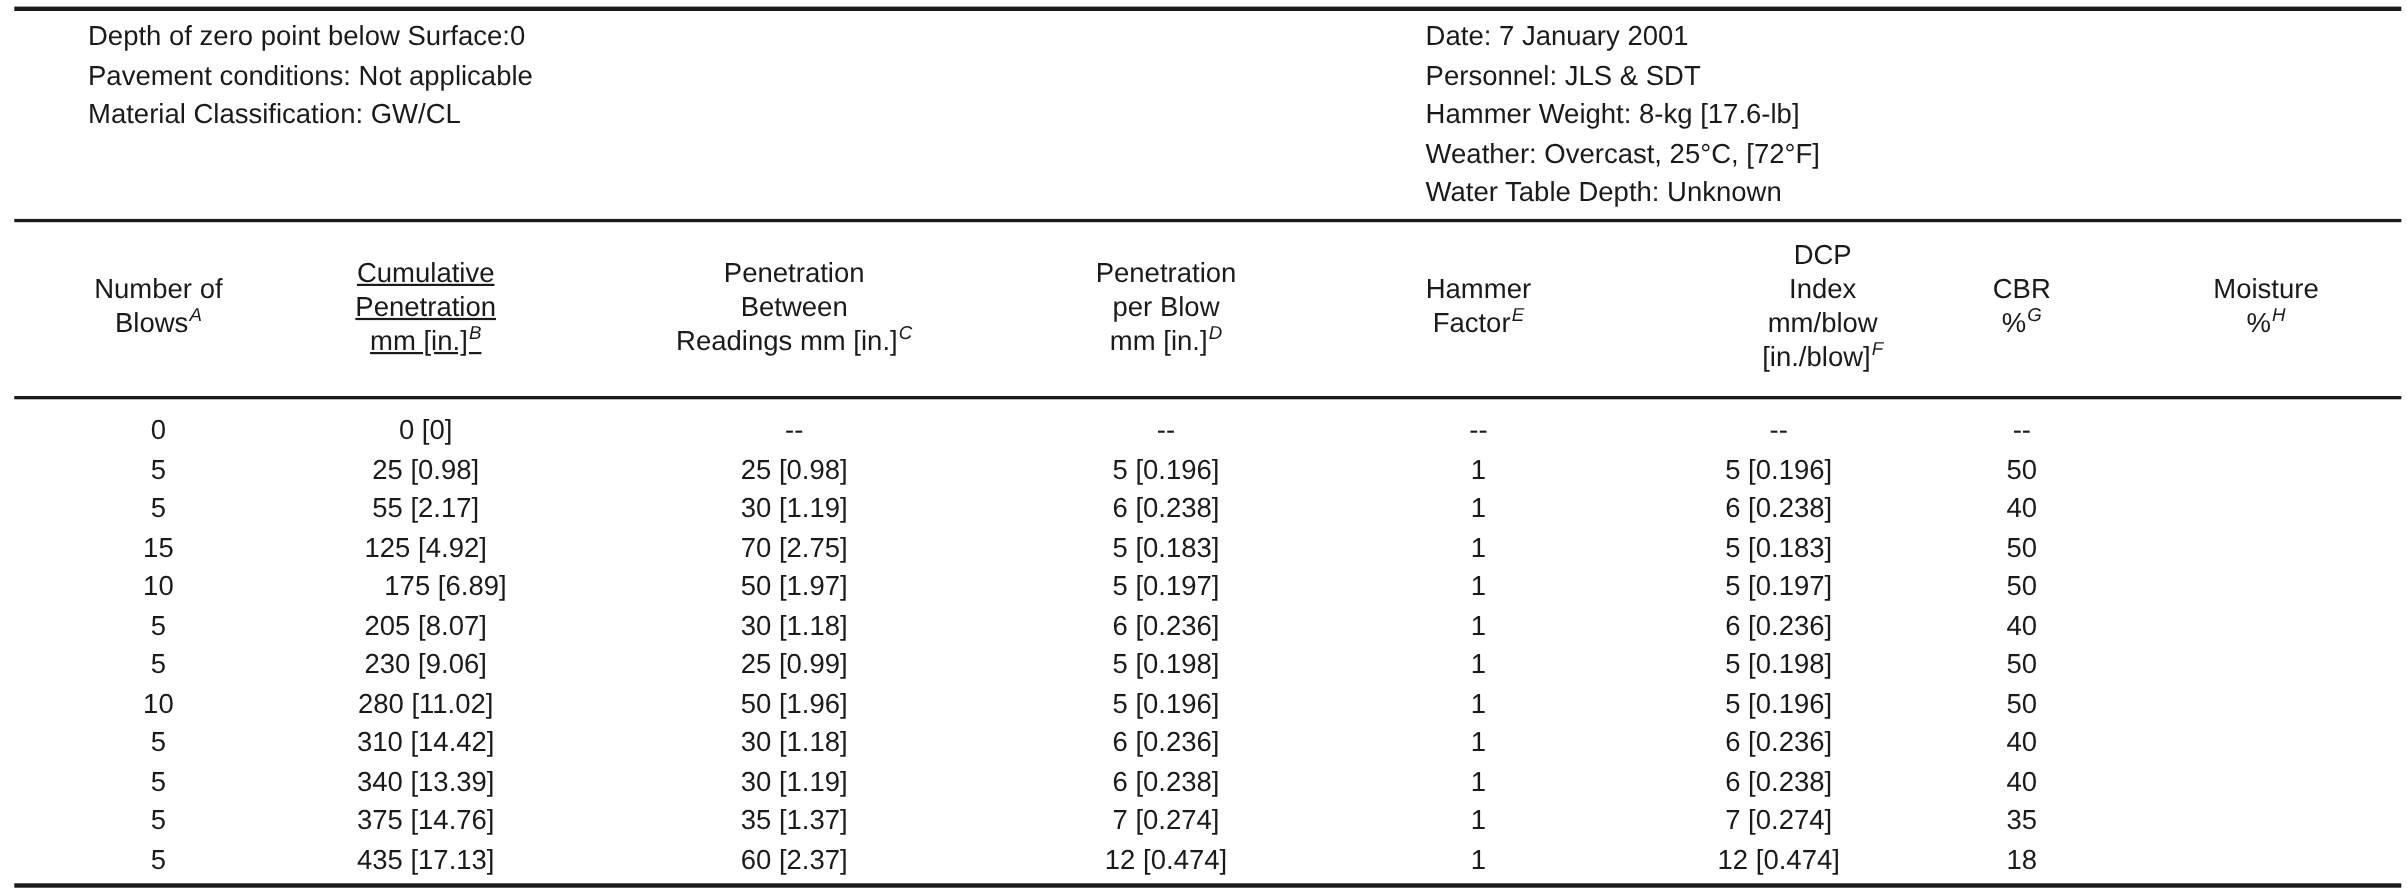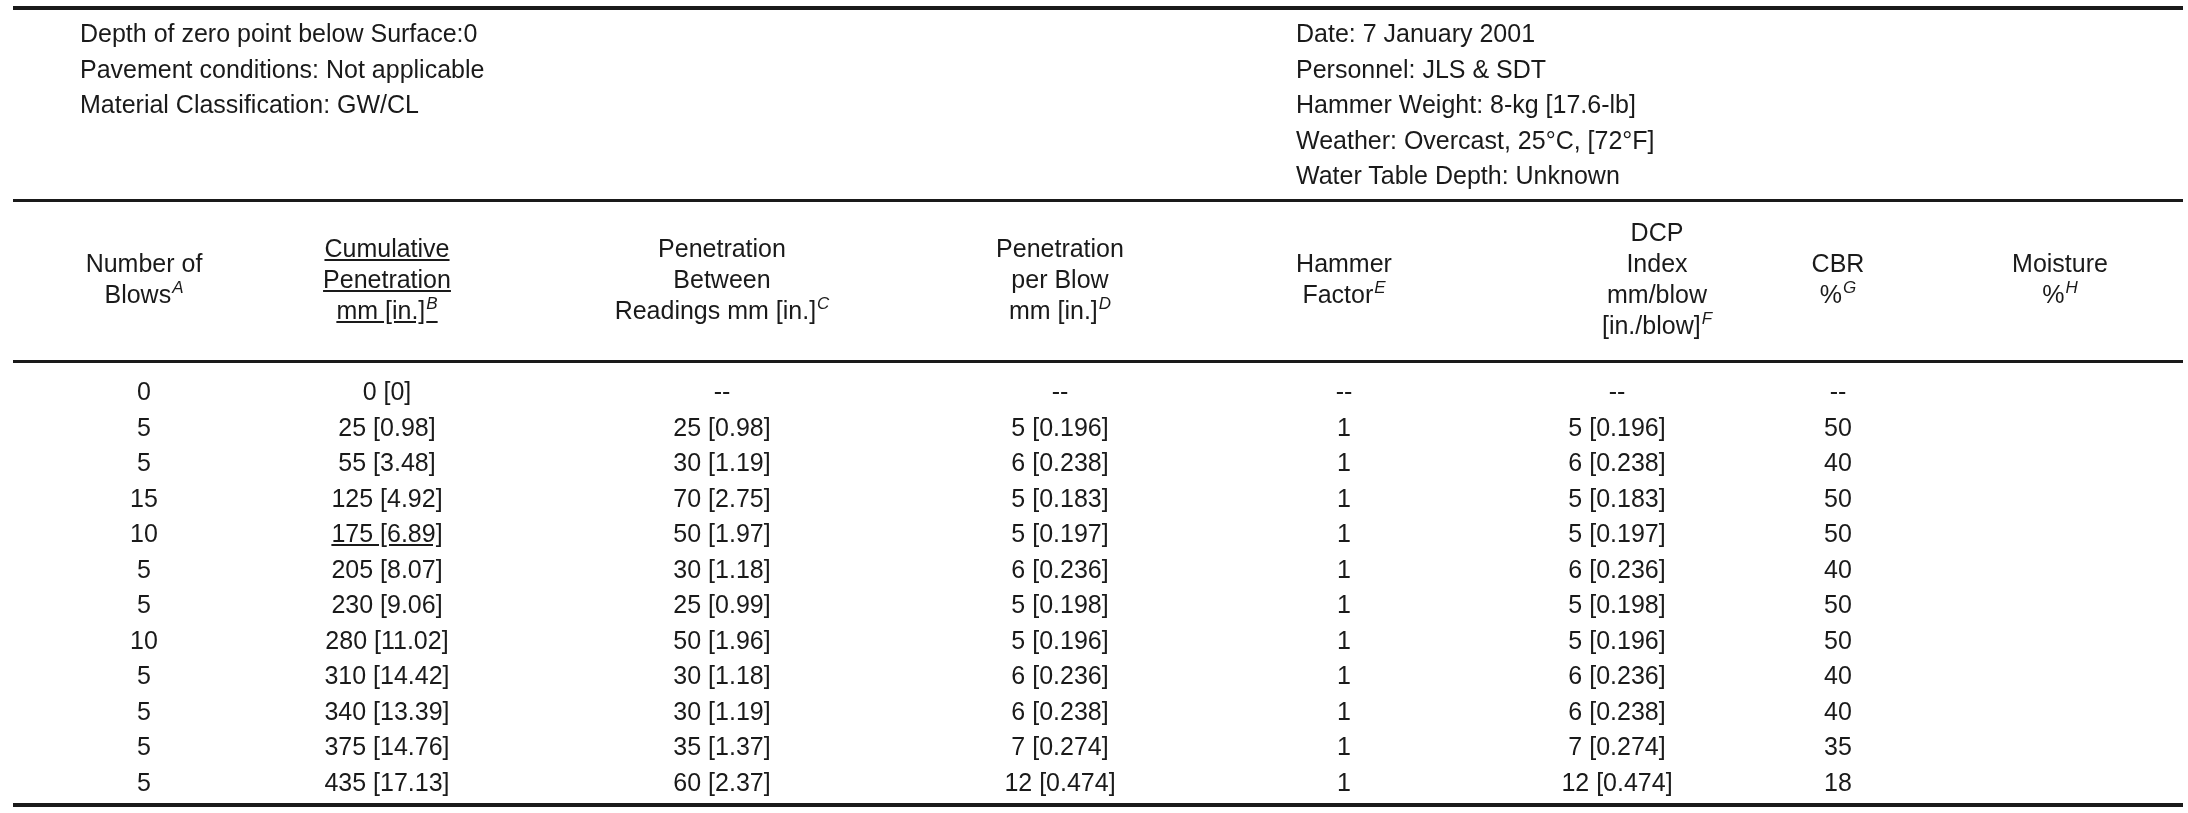--- a/index.html
+++ b/index.html
@@ -108,41 +108,41 @@
       <span class="cell" style="left: 387px;">25 [0.98]</span>
       <span class="cell" style="left: 722px;">25 [0.98]</span>
       <span class="cell" style="left: 1060px;">5 [0.196]</span>
       <span class="cell" style="left: 1344px;">1</span>
       <span class="cell" style="left: 1617px;">5 [0.196]</span>
       <span class="cell" style="left: 1838px;">50</span>
       <span class="cell" style="left: 2060px;"></span>
     </div>
     <div class="row">
       <span class="cell" style="left: 144px;">5</span>
-      <span class="cell" style="left: 387px;">55 [3.48]</span>
+      <span class="cell" style="left: 387px;">55 [2.17]</span>
       <span class="cell" style="left: 722px;">30 [1.19]</span>
       <span class="cell" style="left: 1060px;">6 [0.238]</span>
       <span class="cell" style="left: 1344px;">1</span>
       <span class="cell" style="left: 1617px;">6 [0.238]</span>
       <span class="cell" style="left: 1838px;">40</span>
       <span class="cell" style="left: 2060px;"></span>
     </div>
     <div class="row">
       <span class="cell" style="left: 144px;">15</span>
       <span class="cell" style="left: 387px;">125 [4.92]</span>
       <span class="cell" style="left: 722px;">70 [2.75]</span>
       <span class="cell" style="left: 1060px;">5 [0.183]</span>
       <span class="cell" style="left: 1344px;">1</span>
       <span class="cell" style="left: 1617px;">5 [0.183]</span>
       <span class="cell" style="left: 1838px;">50</span>
       <span class="cell" style="left: 2060px;"></span>
     </div>
     <div class="row">
       <span class="cell" style="left: 144px;">10</span>
-      <span class="cell" style="left: 387px; text-decoration: underline;">175 [6.89]</span>
+      <span class="cell" style="left: 405px;">175 [6.89]</span>
       <span class="cell" style="left: 722px;">50 [1.97]</span>
       <span class="cell" style="left: 1060px;">5 [0.197]</span>
       <span class="cell" style="left: 1344px;">1</span>
       <span class="cell" style="left: 1617px;">5 [0.197]</span>
       <span class="cell" style="left: 1838px;">50</span>
       <span class="cell" style="left: 2060px;"></span>
     </div>
     <div class="row">
       <span class="cell" style="left: 144px;">5</span>
       <span class="cell" style="left: 387px;">205 [8.07]</span>

